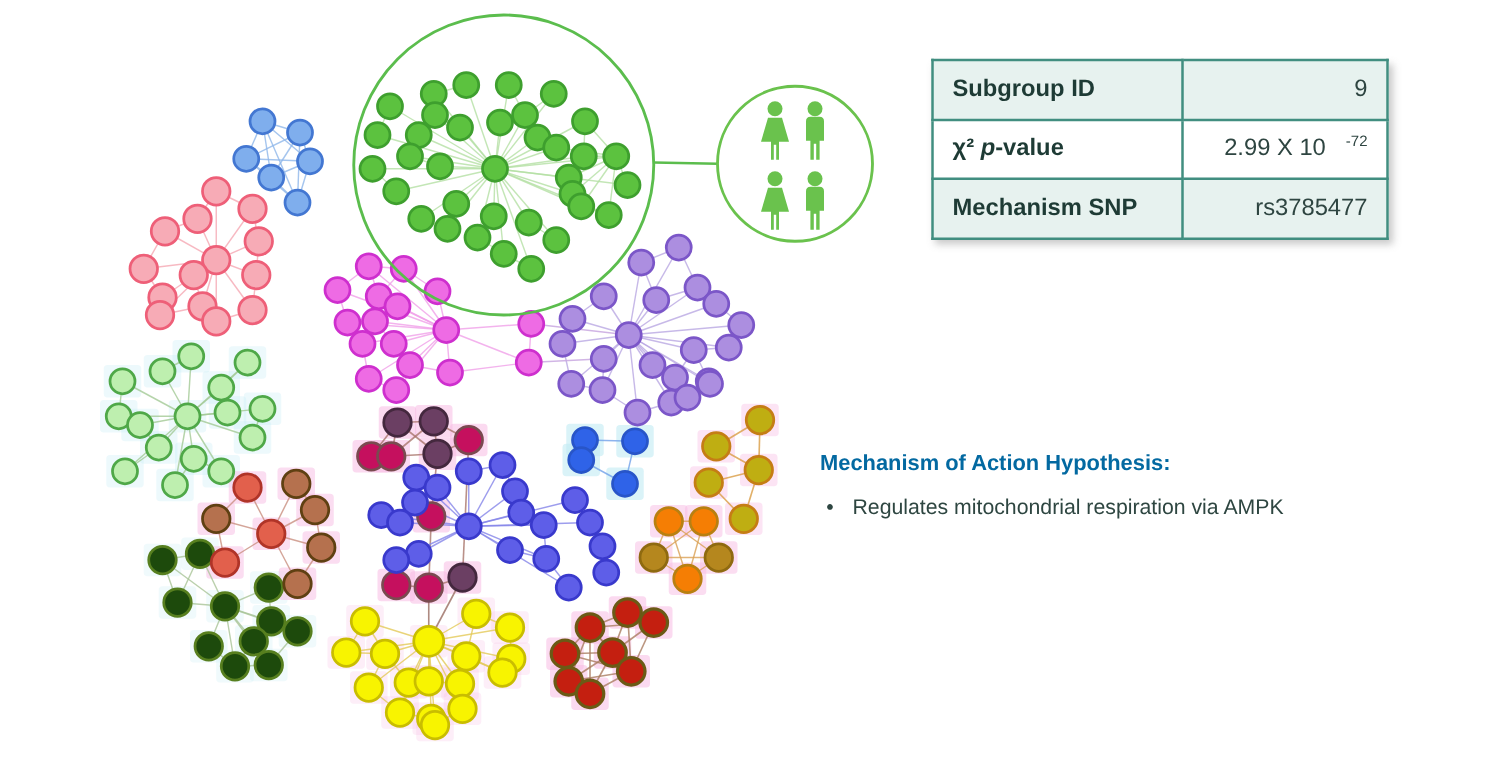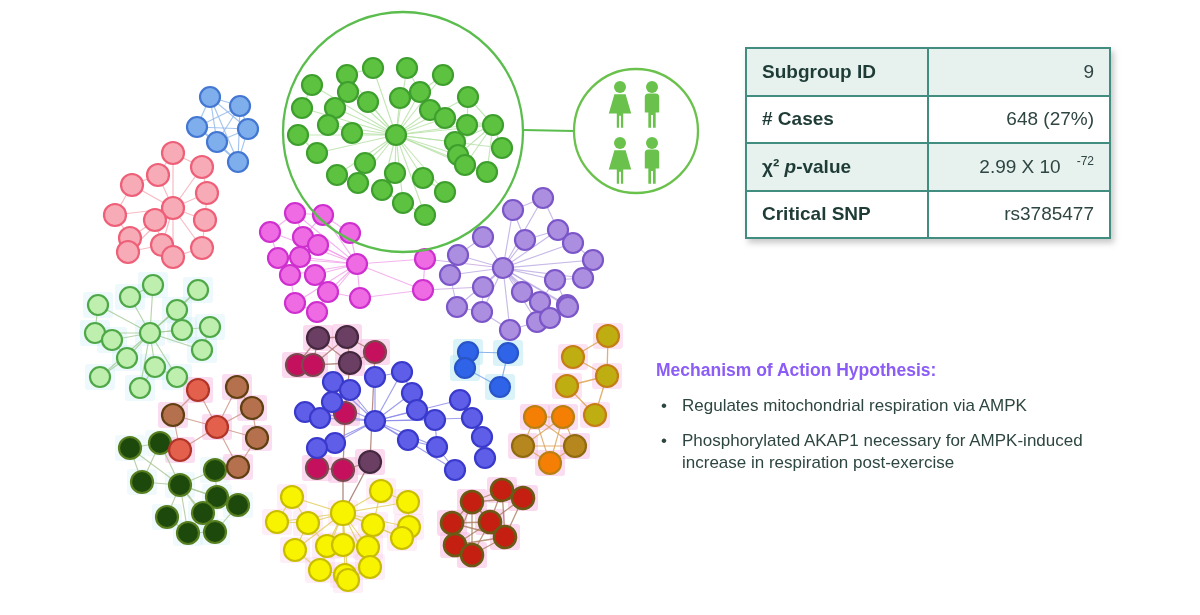--- a/index.html
+++ b/index.html
@@ -11,21 +11,21 @@
              background:#fff;box-shadow:3px 4px 6px rgba(100,100,100,.35);}
   table.info td{height:45.5px;font-size:19px;padding:0 15px;border:2px solid #418E80;}
   table.info tr:nth-child(odd){background:#E7F2EF;}
   table.info tr:nth-child(even){background:#FFFFFF;}
   td.lbl{font-weight:bold;color:#1E3B35;text-align:left;}
   td.val{text-align:right;color:#2E4541;font-weight:400;}
   td.val .gene{font-style:italic;font-weight:bold;color:#1E3B35;}
   sup.sp{font-size:12px;line-height:0;margin-left:16px;}
   
   .mech{position:absolute;left:656px;top:360px;width:470px;color:#2E4641;}
-  .mech h3{margin:0 0 14px 0;font-size:17.5px;color:#8b5cf6;}
+  .mech h3{margin:0 0 14px 0;font-size:17.5px;color:#0369a1;}
   .mech ul{list-style:none;margin:0;padding:0;font-size:17px;line-height:1.3;}
   .mech li{position:relative;padding-left:26px;margin-bottom:13px;}
   .mech li::before{content:"\2022";position:absolute;left:5px;top:0;color:#2E4641;}
   .mech sup.sp2{font-size:10.5px;line-height:0;}
   .mech i{font-style:italic;}
 </style>
 </head>
 <body>
 
 <div id="stage">
@@ -712,35 +712,30 @@
       </g>
   </svg>
 
   <table class="info">
     <tbody>
       <tr>
         <td class="lbl"><span>Subgroup ID</span></td>
         <td class="val"><span>9</span></td>
       </tr>
       <tr>
-        <td class="lbl"><span># Cases</span></td>
-        <td class="val"><span>648 (27%)</span></td>
-      </tr>
-      <tr>
         <td class="lbl"><span>χ² </span><i>p</i><span>-value</span></td>
         <td class="val"><span>2.99 X 10</span><sup class="sp">-72</sup></td>
       </tr>
       <tr>
-        <td class="lbl"><span>Critical SNP</span></td>
+        <td class="lbl"><span>Mechanism SNP</span></td>
         <td class="val"><span>rs3785477</span></td>
       </tr>
     </tbody>
   </table>
 
   <div class="mech">
     <h3>Mechanism of Action Hypothesis:</h3>
     <ul>
       <li><span>Regulates mitochondrial respiration via AMPK</span></li>
-      <li><span>Phosphorylated AKAP1 necessary for AMPK-induced increase in respiration post-exercise</span></li>
     </ul>
   </div>
 
 </div>
 
 </body></html>

